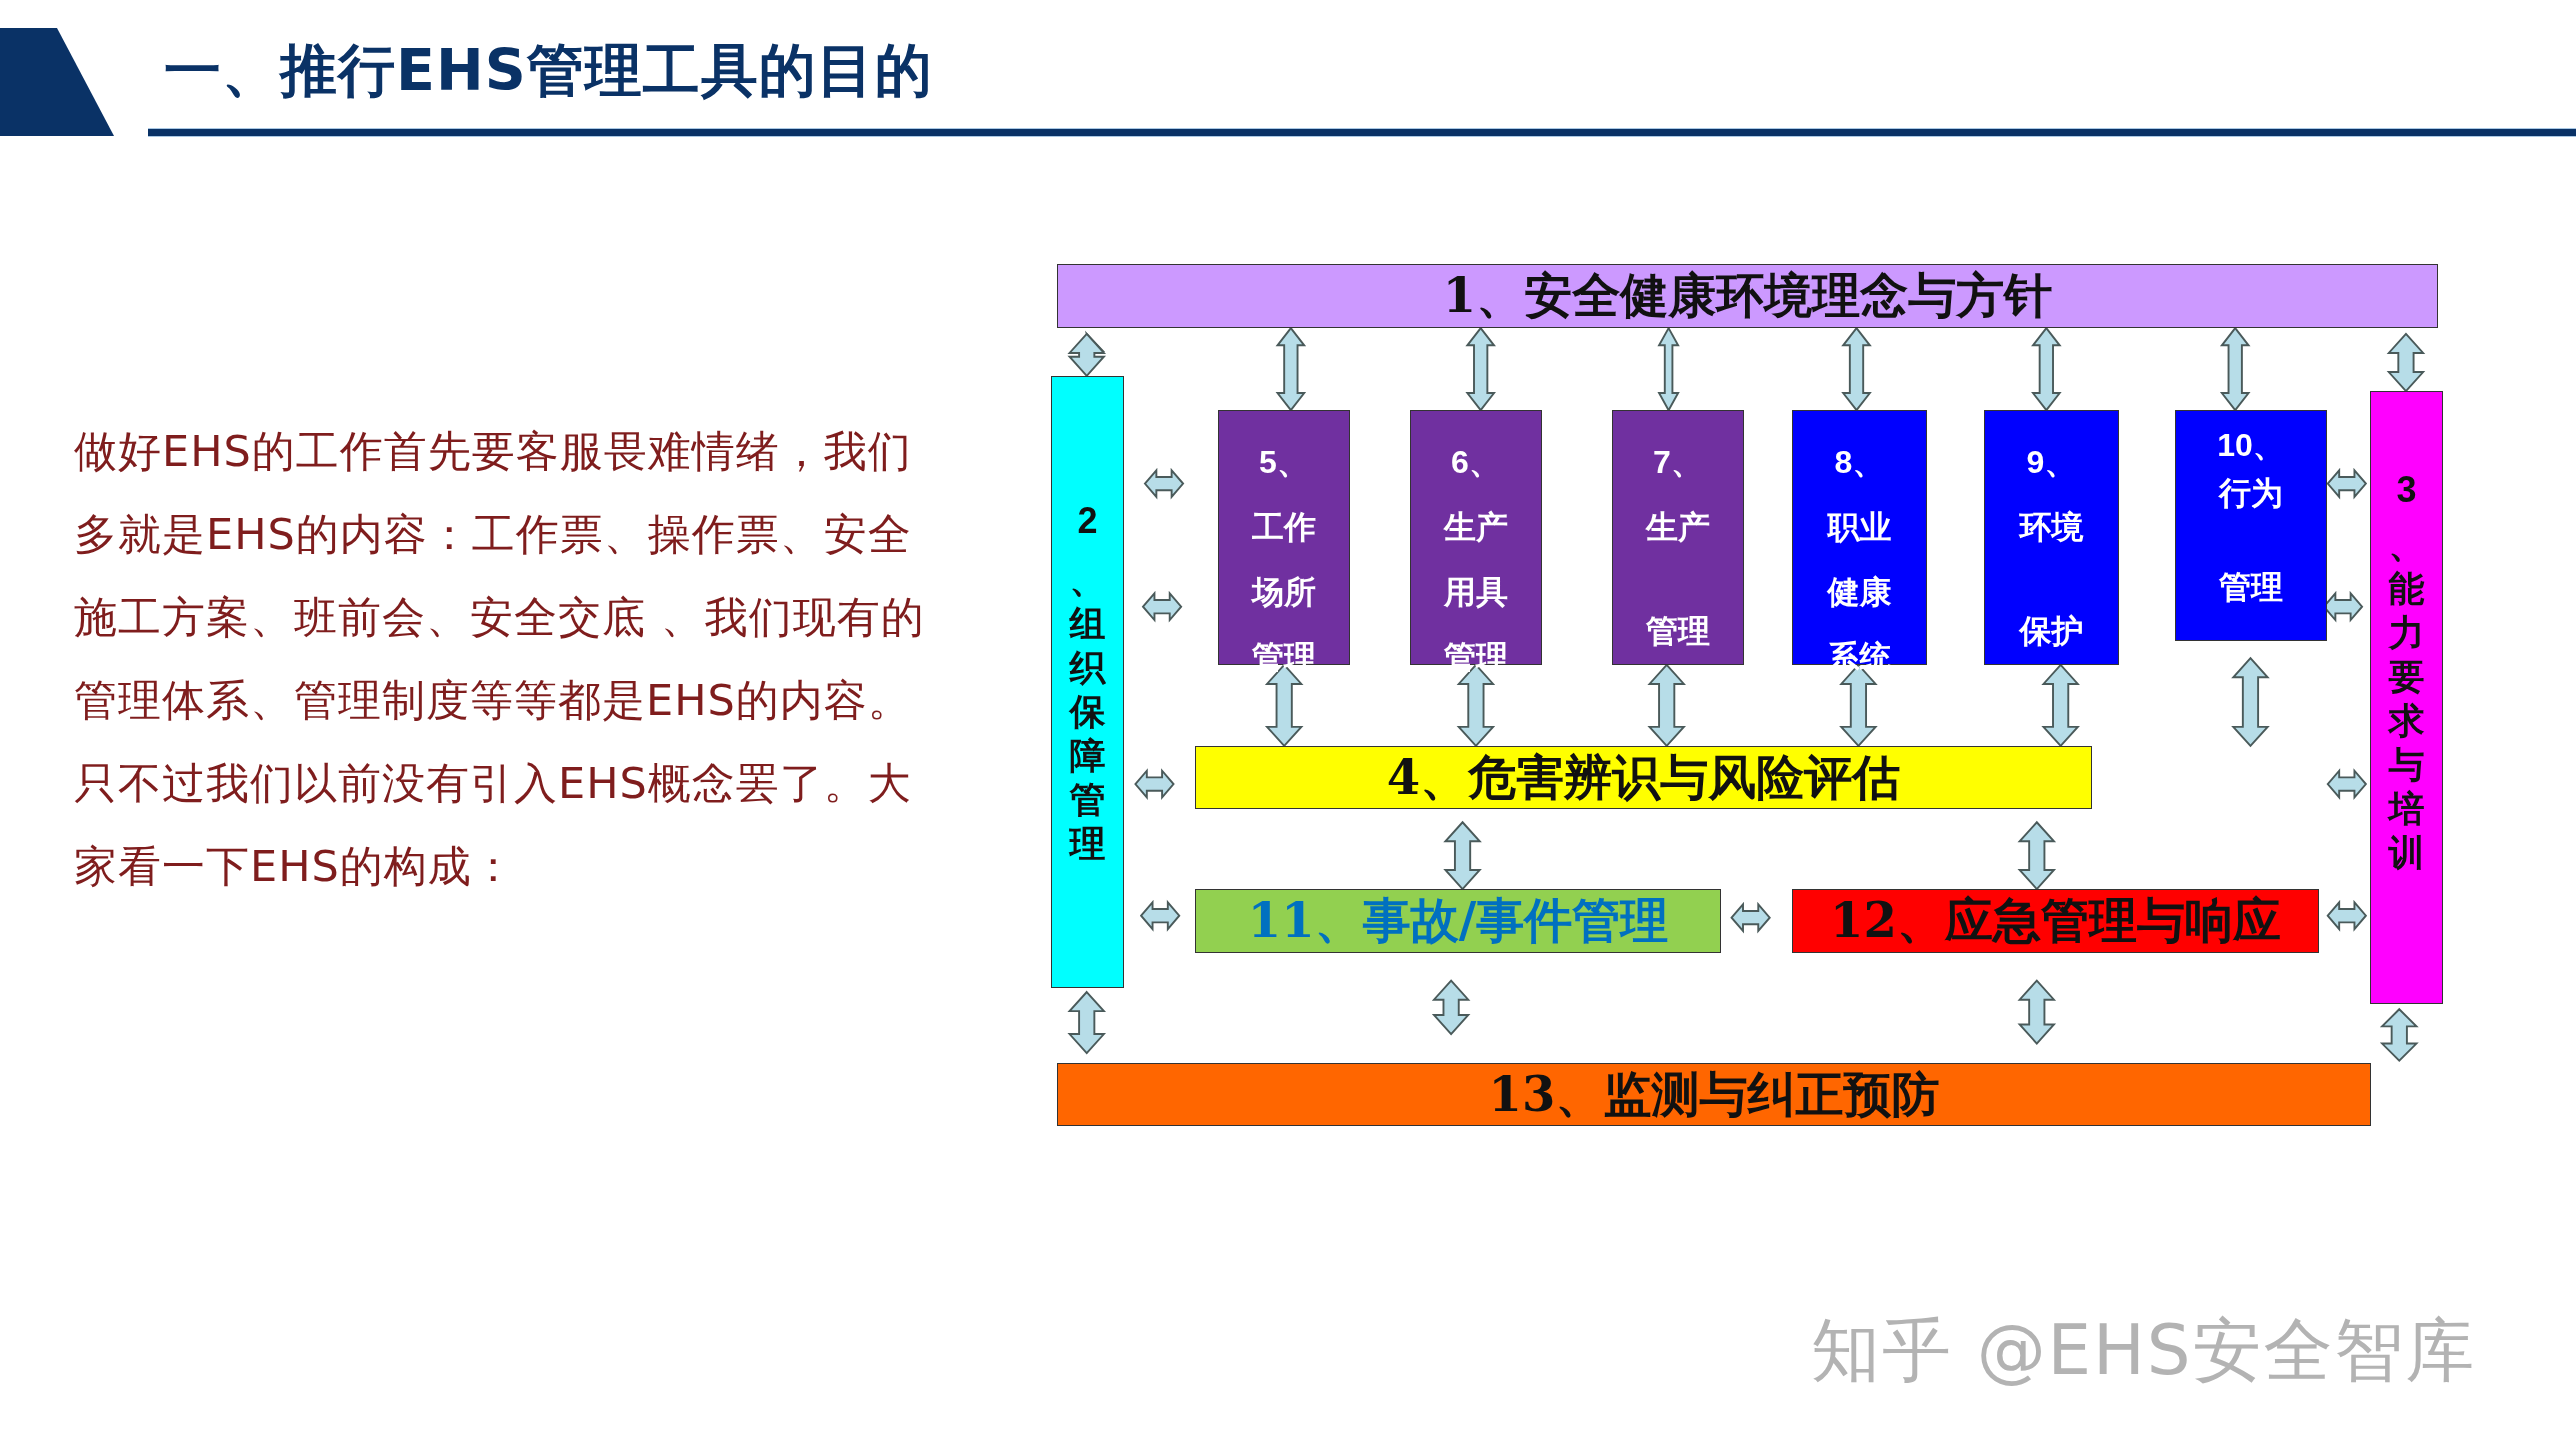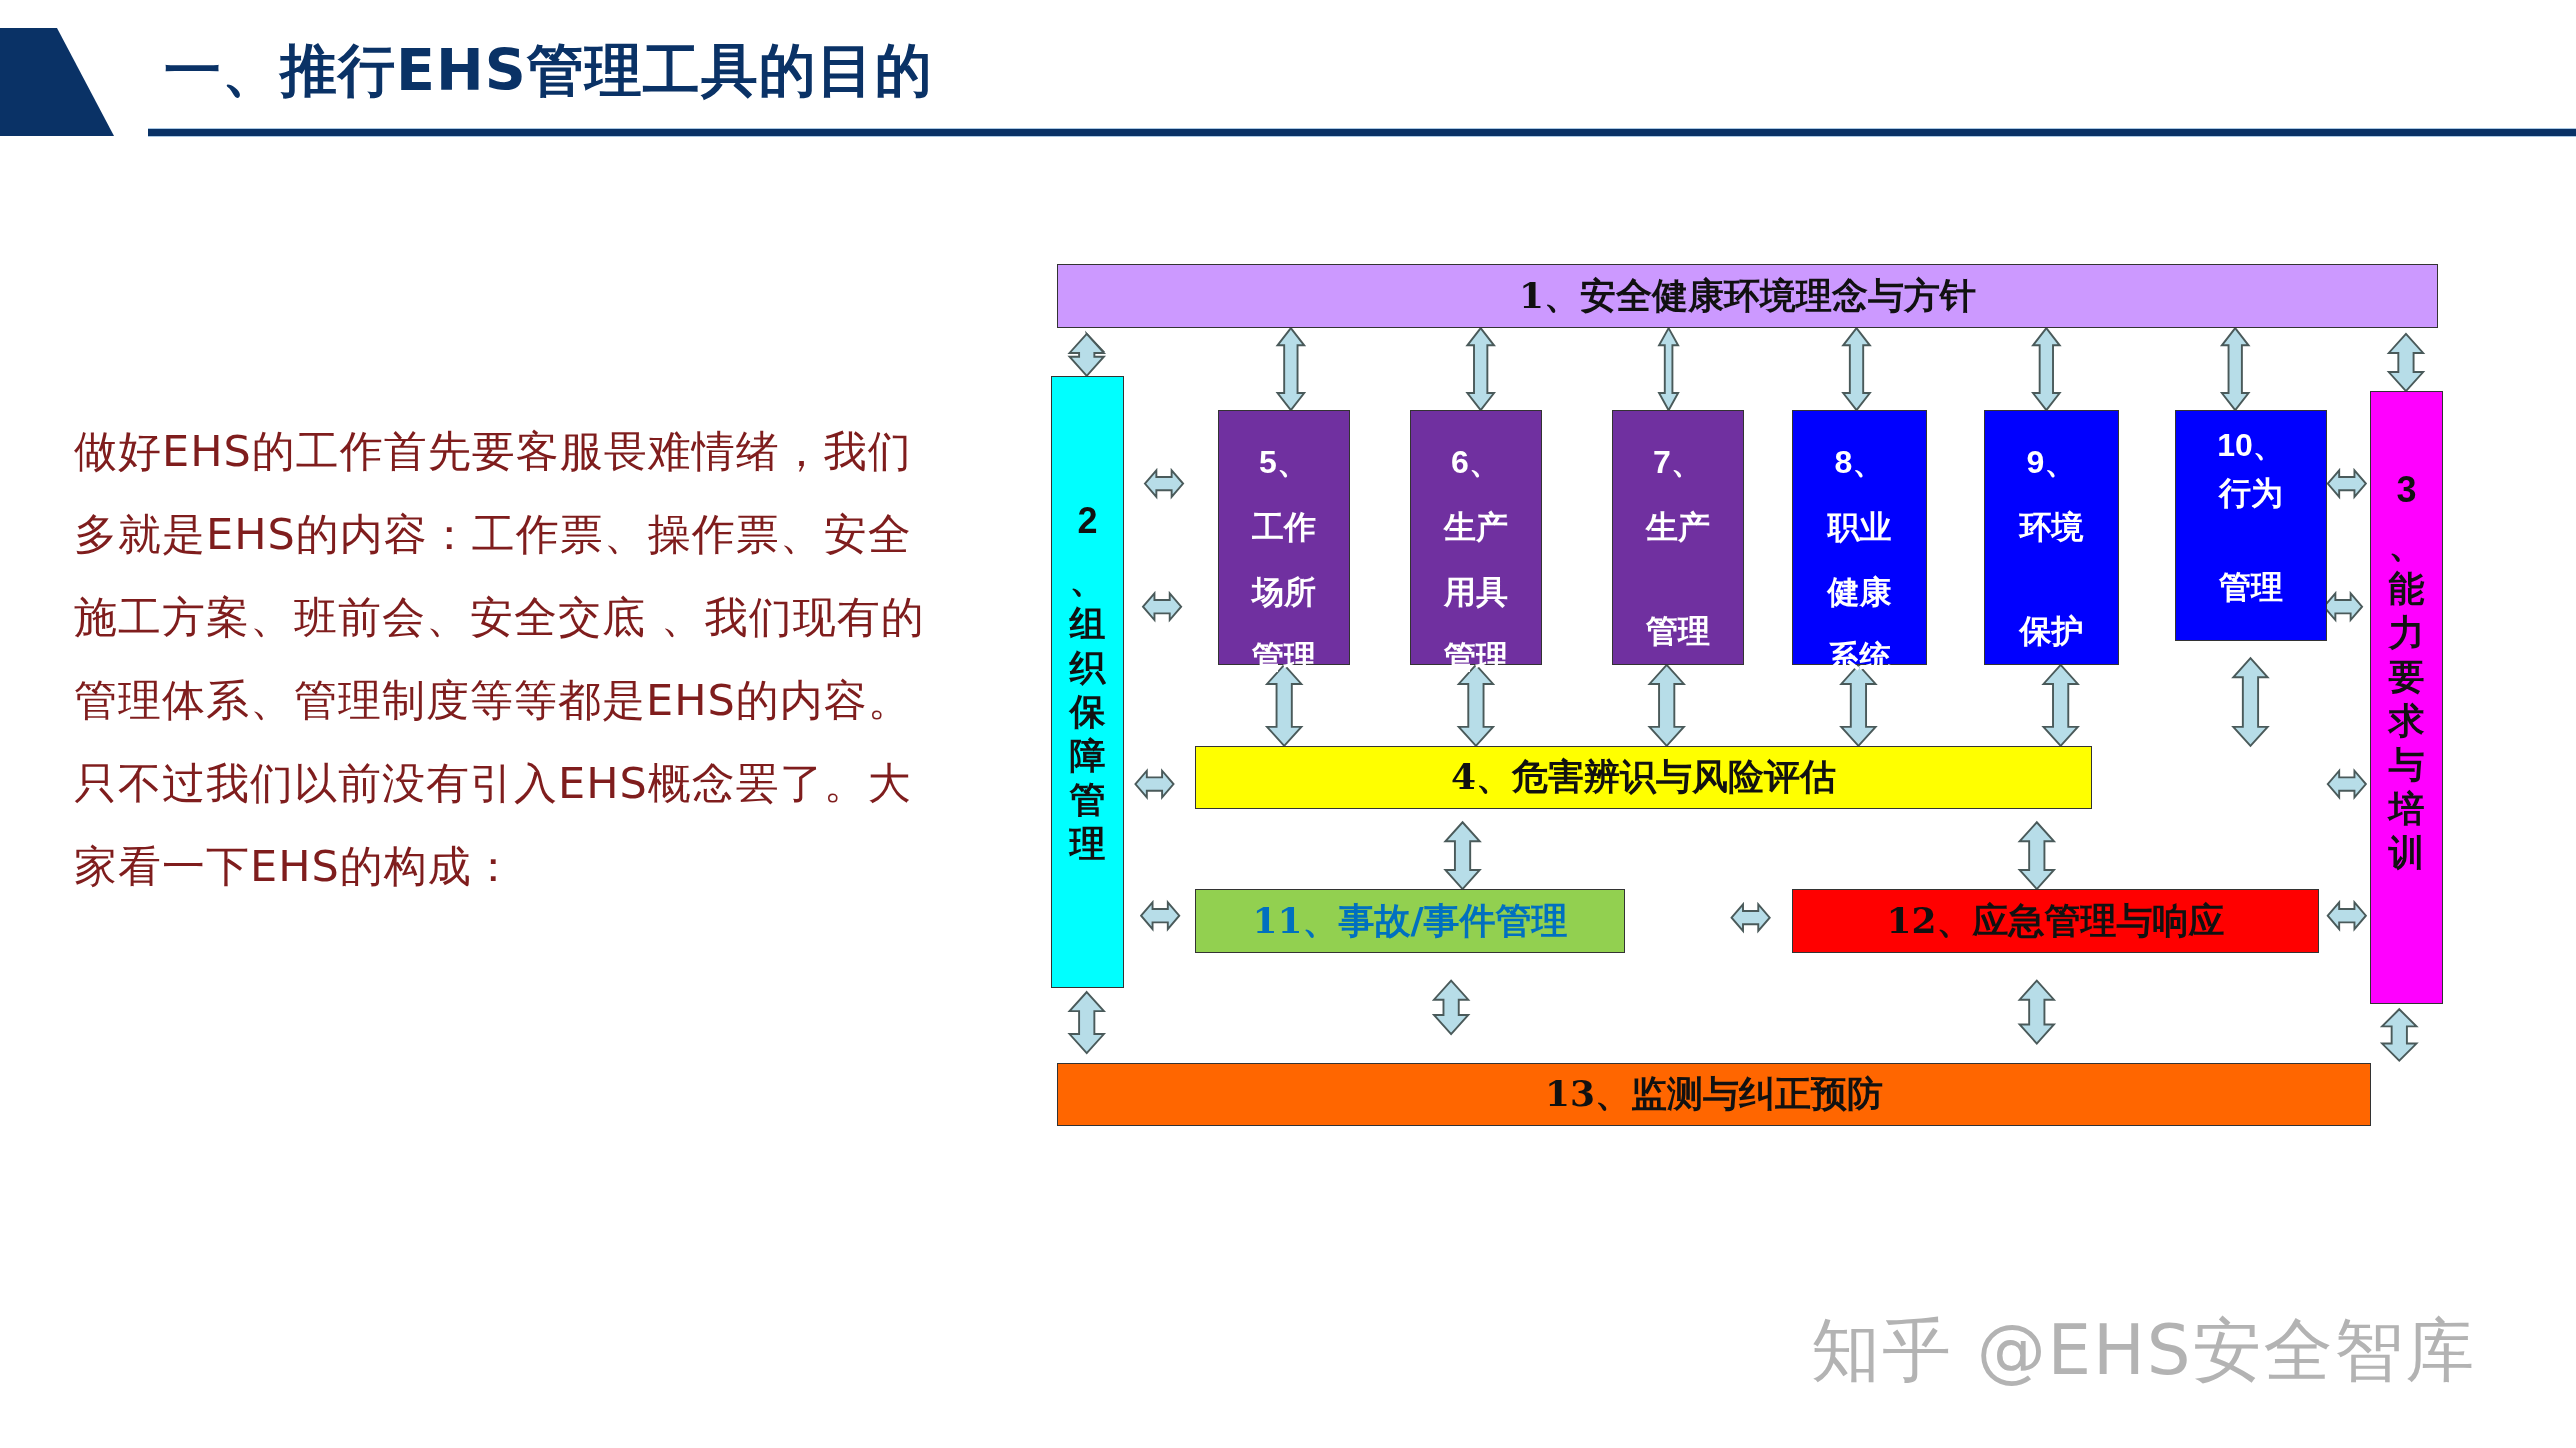--- a/index.html
+++ b/index.html
@@ -4,21 +4,21 @@
 <style>
   html, body { margin:0; padding:0; }
   body { width:2576px; height:1448px; background:#ffffff; position:relative; overflow:hidden; font-family:"DejaVu Sans","Liberation Sans",sans-serif; }
   .abs { position:absolute; }
   .hdr-block { left:0; top:28px; width:114px; height:108px; background:#0a3266; clip-path:polygon(0 0, 57px 0, 114px 100%, 0 100%); }
   .hdr-line { left:148px; top:129px; width:2428px; height:6.7px; background:#0a3266; box-shadow:0 1px 0 #a9c8e4, 0 -1px 0 #a9c8e4; }
   .hdr-title { left:164px; top:32px; font-size:57px; font-weight:bold; color:#0a3266; letter-spacing:1px; line-height:76px; white-space:nowrap; }
   .body-text { left:74px; top:410px; width:916px; font-size:43px; line-height:83px; color:#7f1d1d; letter-spacing:1px; }
   .body-text p { margin:0; white-space:nowrap; }
   .box { border:1.9px solid #333; box-sizing:border-box; display:flex; align-items:center; justify-content:center; font-family:"DejaVu Serif","Liberation Serif",serif; }
-  .hbar { font-size:36px; font-weight:bold; color:#111; }
+  .hbar { font-size:48px; font-weight:bold; color:#111; }
   .col { flex-direction:column; justify-content:flex-start; color:#fff; font-size:32px; font-weight:bold; padding-top:19px; }
   .col .ln { height:65px; line-height:65px; white-space:nowrap; }
   .col .num { font-family:"Liberation Sans",sans-serif; font-size:32px; }
   .vcol { flex-direction:column; justify-content:center; font-size:36px; font-weight:bold; color:#111; line-height:44px; }
   .vcol span { display:block; text-align:center; }
   .wm { left:1811px; top:1305px; font-size:69px; color:#b3b3b3; letter-spacing:1.9px; white-space:nowrap; font-family:"DejaVu Sans",sans-serif; }
 </style>
 </head>
 <body>
 
@@ -149,21 +149,21 @@
     <div class="ln num" style="height:48px;line-height:48px;">10、</div>
     <div class="ln" style="height:48px;line-height:48px;">行为</div>
     <div class="ln" style="height:38px;"></div>
     <div class="ln">管理</div>
   </div>
 
   <div class="abs box hbar" style="left:1195px;top:746px;width:897px;height:63px;background:#ffff00;">
     <span>4、危害辨识与风险评估</span>
   </div>
 
-  <div class="abs box hbar" style="left:1195px;top:889px;width:430px;height:64px;background:#92d050;color:#0070c0;">
+  <div class="abs box hbar" style="left:1195px;top:889px;width:526px;height:64px;background:#92d050;color:#0070c0;">
     <span>11、事故/事件管理</span>
   </div>
 
   <div class="abs box hbar" style="left:1792px;top:889px;width:527px;height:64px;background:#ff0000;">
     <span>12、应急管理与响应</span>
   </div>
 
   <div class="abs box hbar" style="left:1057px;top:1063px;width:1314px;height:63px;background:#ff6600;">
     <span>13、监测与纠正预防</span>
   </div>

